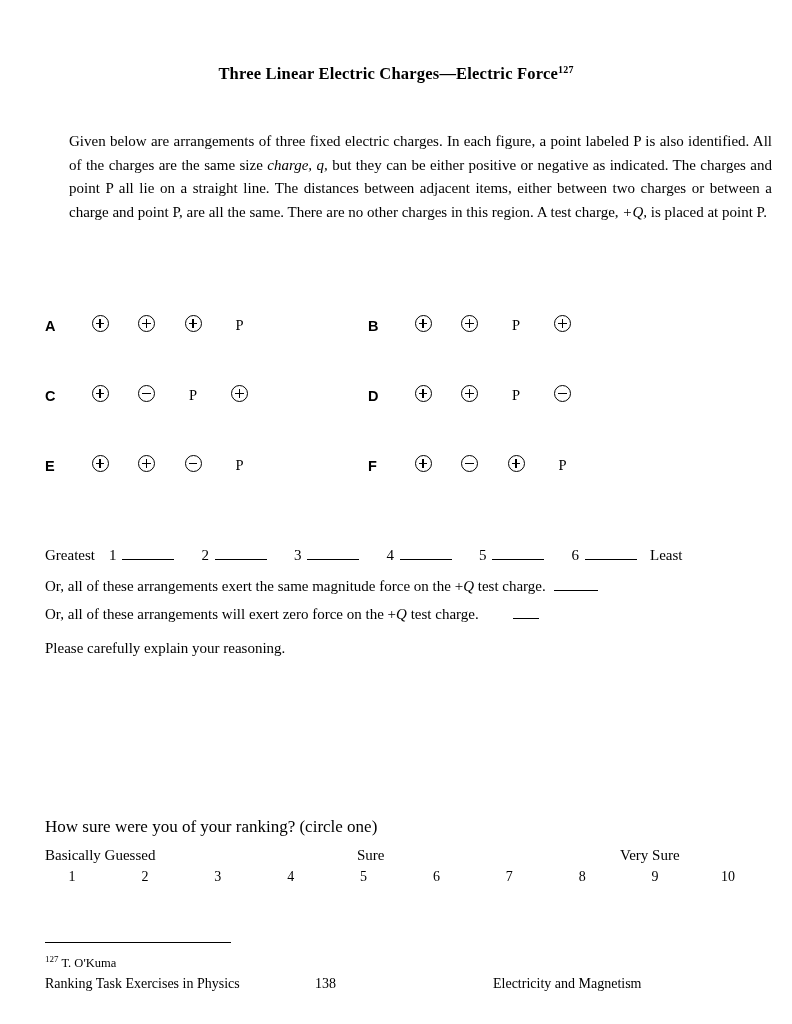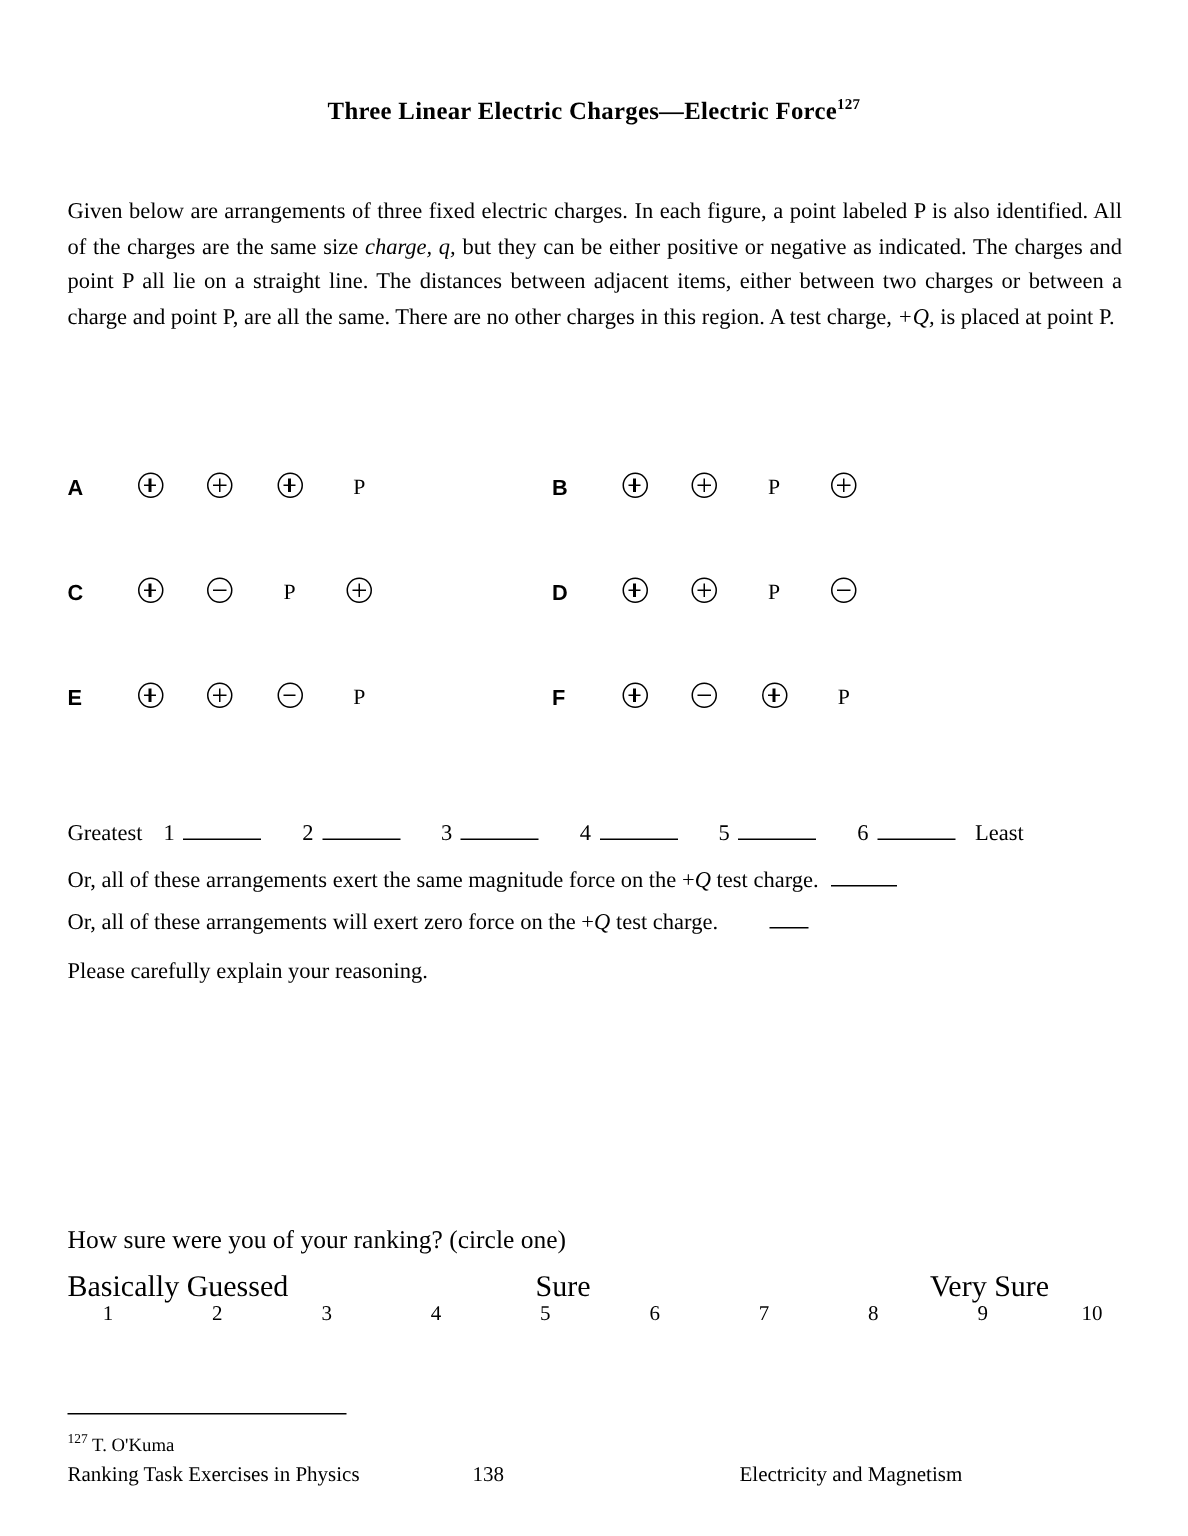--- a/index.html
+++ b/index.html
@@ -43,21 +43,21 @@
 
   
   .para {
     position: absolute;
     left: 45px;
     width: 703px;
     font-size: 15px;
     line-height: 23.5px;
     text-align: justify;
   }
-  #para-intro { top: 118px; }
+  #para-intro { top: 118px; margin-left: 24px; }
   #para-rank  { top: 243px; text-align: left; }
   .para em {
     font-style: italic;
   }
 
   
   .arrangements {
     position: absolute;
     left: 0;
     top: 300px;
@@ -193,21 +193,21 @@
     left: 45px;
     top: 805px;
     font-size: 17px;
   }
   .conf-anchors {
     position: absolute;
     left: 0;
     top: 835px;
     width: 792px;
     height: 20px;
-    font-size: 20px;
+    font-size: 15px;
     text-decoration: underline;
   }
   .conf-anchor {
     position: absolute;
     top: 0;
     white-space: nowrap;
   }
   #anchor-low  { left: 45px; }
   #anchor-mid  { left: 357px; }
   #anchor-high { left: 620px; }

